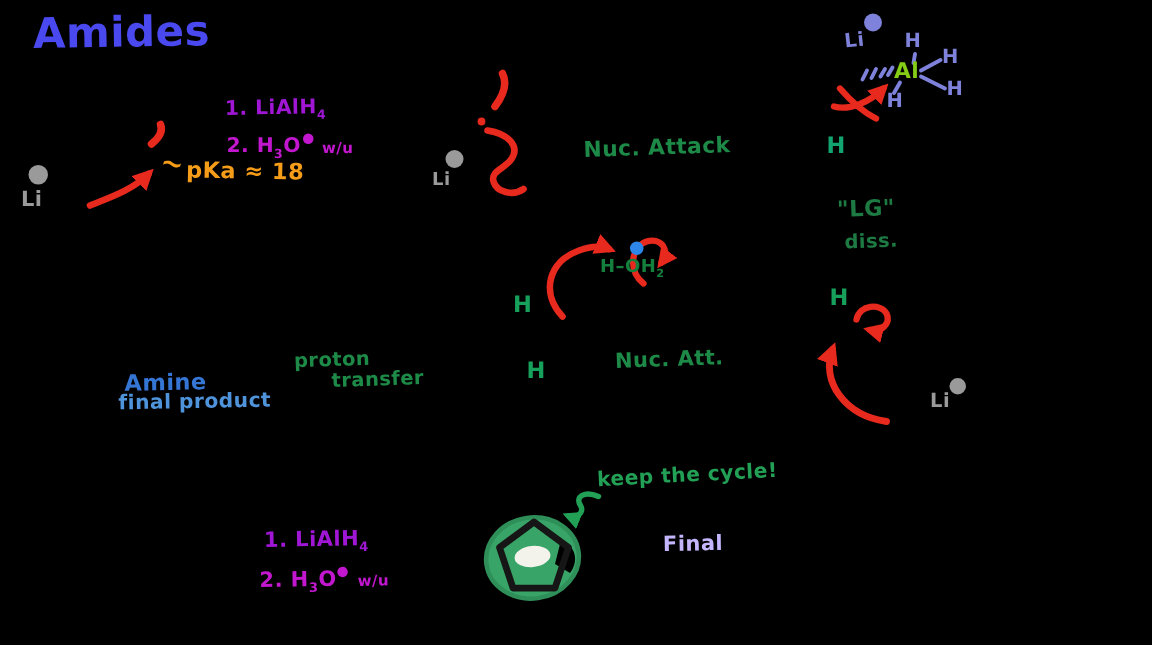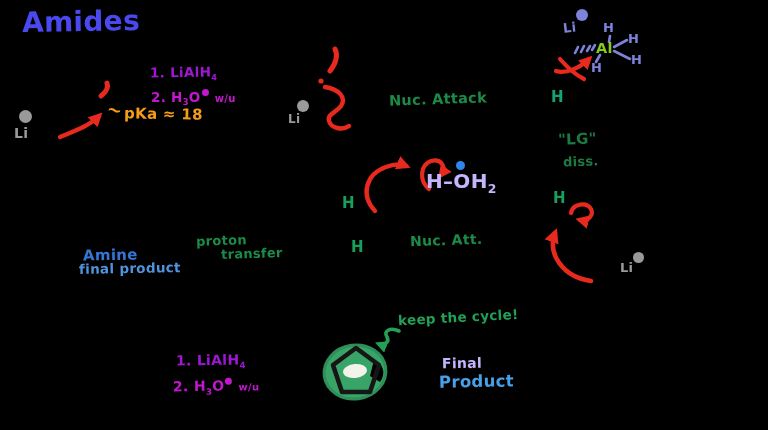--- a/index.html
+++ b/index.html
@@ -89,21 +89,21 @@
   <div class="t" style="left:389px;top:92px;font-size:14.5px;color:#1d8a47;transform:rotate(-2deg);">Nuc. Attack</div>
 
   <div class="t" style="left:558px;top:132px;font-size:15px;color:#1d7a42;transform:rotate(-2deg);">"LG"</div>
   <div class="t" style="left:563px;top:155px;font-size:13px;color:#1d7a42;transform:rotate(-2deg);">diss.</div>
 
   <div class="t" style="left:551px;top:90px;font-size:15px;color:#13a571;">H</div>
   <div class="t" style="left:342px;top:196px;font-size:15px;color:#16a05c;">H</div>
   <div class="t" style="left:351px;top:240px;font-size:15px;color:#16a05c;">H</div>
   <div class="t" style="left:553px;top:191px;font-size:15px;color:#16a05c;">H</div>
 
-  <div class="t" style="left:426px;top:171px;font-size:20px;color:#c4b5fd;"><span>H</span><span>–</span><span class="orel"><span class="odot"></span><span>O</span></span><span>H</span><sub class="sb">2</sub></div>
+  <div class="t" style="left:400px;top:171px;font-size:12px;color:#15803d;"><span>H</span><span>–</span><span class="orel"><span class="odot"></span><span>O</span></span><span>H</span><sub class="sb">2</sub></div>
 
   <div class="t" style="left:410px;top:233px;font-size:14px;color:#1d8a47;transform:rotate(-2deg);">Nuc. Att.</div>
 
   <div class="dot" style="left:19px;top:110px;width:13px;height:13px;background:#9a9a9a;"></div>
   <div class="t" style="left:14px;top:126px;font-size:14px;color:#9a9a9a;">Li</div>
 
   <div class="dot" style="left:297px;top:100px;width:12px;height:12px;background:#9a9a9a;"></div>
   <div class="t" style="left:288px;top:113px;font-size:12px;color:#9a9a9a;">Li</div>
 
   <div class="dot" style="left:633px;top:252px;width:11px;height:11px;background:#9a9a9a;"></div>
@@ -123,15 +123,14 @@
   <div class="t" style="left:591px;top:61px;font-size:13px;color:#7e82da;">H</div>
 
 
   <div class="t" style="left:176px;top:353px;font-size:14px;color:#9f16d4;transform:rotate(-1deg);"><span>1. LiAlH</span><sub class="sb">4</sub></div>
 
   <div class="t" style="left:173px;top:378px;font-size:14px;color:#c217cf;transform:rotate(-1deg);"><span>2. H</span><sub class="sb">3</sub><span>O</span><span class="chargedot" style="background:#c217cf;"></span><span class="wku">w/u</span></div>
 
   <div class="t" style="left:398px;top:311px;font-size:13.5px;color:#22a055;transform:rotate(-3deg);">keep the cycle!</div>
 
   <div class="t" style="left:442px;top:356px;font-size:14px;color:#c4b5fd;transform:rotate(-1deg);">Final</div>
-  <div class="t" style="left:439px;top:374px;font-size:16.5px;color:#4aa0e8;transform:rotate(-1deg);">Product</div>
 
 </div>
 
 </body></html>

